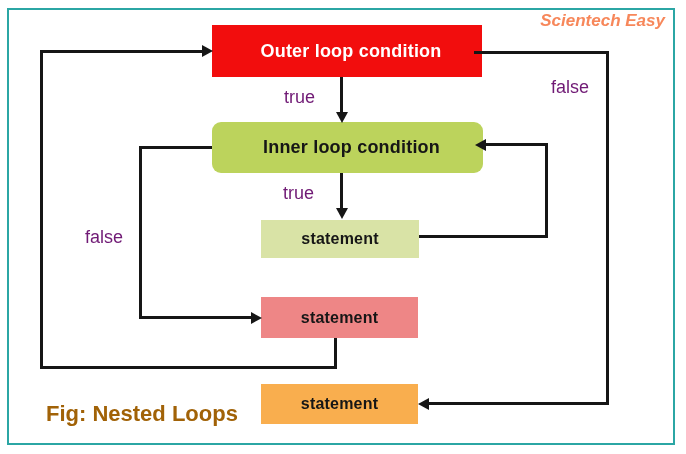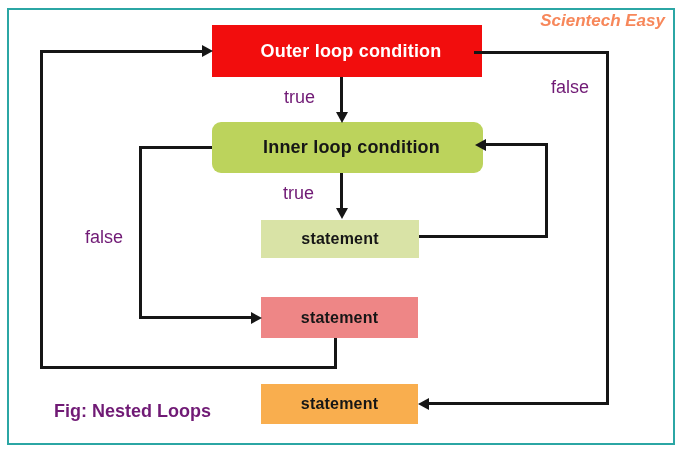--- a/index.html
+++ b/index.html
@@ -27,22 +27,22 @@
   .arr.left{border-top:6px solid transparent;border-bottom:6px solid transparent;border-right:11px solid #161616;}
   .arr.down{border-left:6px solid transparent;border-right:6px solid transparent;border-top:11px solid #161616;}
   .edge-label{
     position:absolute;font-weight:normal;font-size:18px;color:#701a75;white-space:nowrap;
   }
   #brand{
     position:absolute;left:533px;top:11px;width:132px;text-align:right;
     font-weight:bold;font-size:17px;white-space:nowrap;font-style:italic;
   }
   #caption{
-    position:absolute;left:54px;top:401px;
-    font-weight:bold;font-size:18px;color:#701a75;white-space:nowrap;
+    position:absolute;left:46px;top:401px;
+    font-weight:bold;font-size:22px;color:#a16207;white-space:nowrap;
   }
 </style>
 </head>
 <body>
 
 <div id="stage">
 
   <div id="frame" style="border-color: rgb(43, 166, 164);"></div>
 
   <div id="brand" style="color: rgb(247, 135, 90);">Scientech Easy</div>

